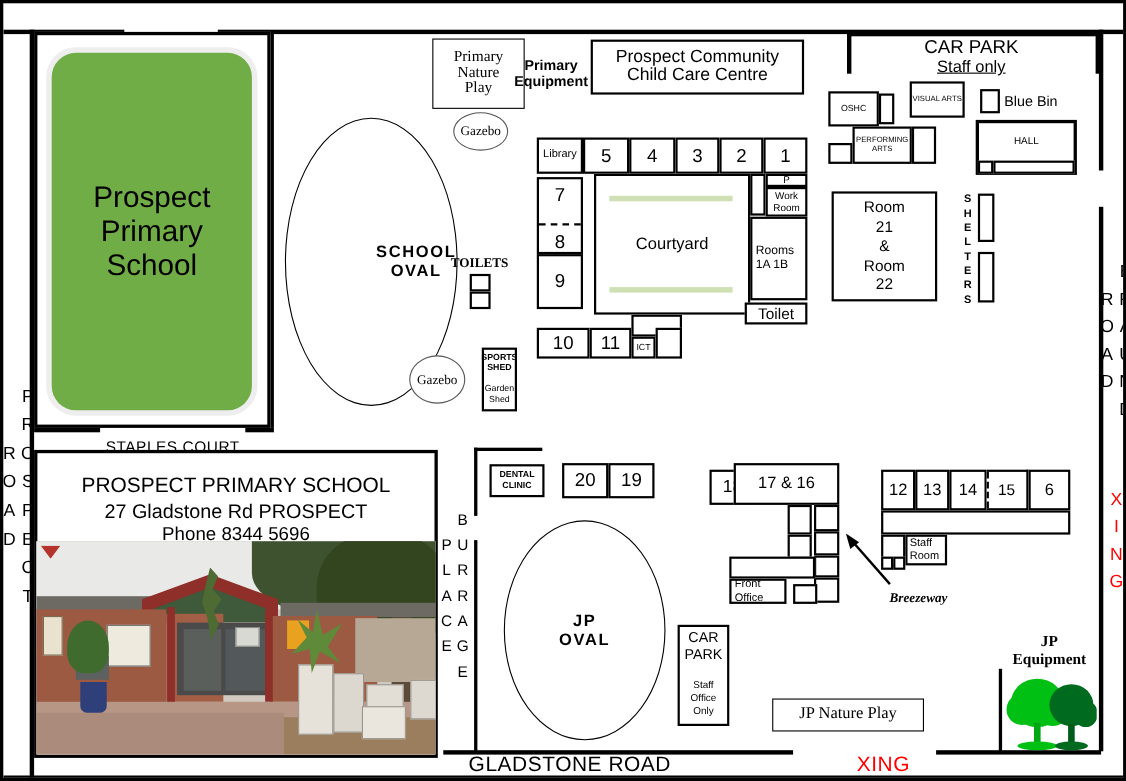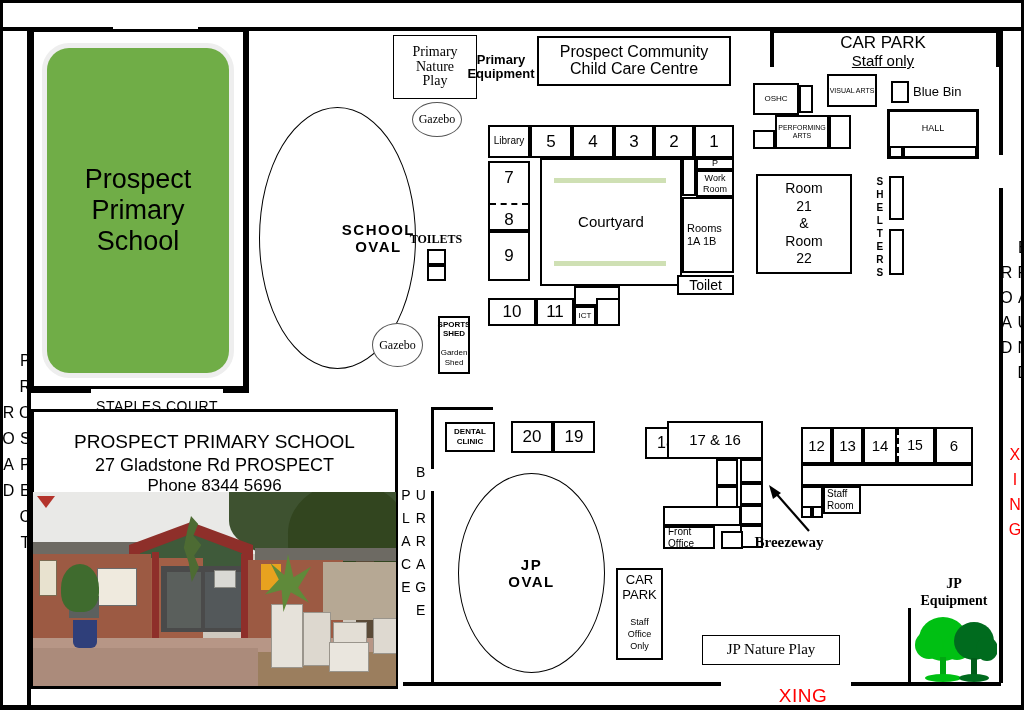--- a/index.html
+++ b/index.html
@@ -43,20 +43,21 @@
   <div class="bx noborder vert" style="left:3px;top:318px;width:20px;height:270px;font-size:16px;letter-spacing:9px;">PROSPECT ROAD</div>
 
   <div class="thickline" style="left:996px;top:24px;width:4px;height:128px;"></div>
   <div class="thickline" style="left:996px;top:185px;width:4px;height:495px;"></div>
   <div class="bx noborder vert" style="left:1000px;top:186px;width:22px;height:250px;font-size:16px;letter-spacing:8px;">BRAUND ROAD</div>
   <div class="bx noborder vert redtxt" style="left:1000px;top:440px;width:22px;height:105px;font-size:16px;letter-spacing:8px;">XING</div>
 
   <div class="thickline" style="left:400px;top:679px;width:318px;height:4px;"></div>
   <div class="thickline" style="left:848px;top:679px;width:150px;height:4px;"></div>
   <div class="thickline" style="left:0px;top:702px;width:1024px;height:5px;"></div>
+  <div class="bx noborder" style="left:405px;top:682px;width:220px;height:22px;font-size:19px;letter-spacing:0.5px;">GLADSTONE ROAD</div>
   <div class="bx noborder redtxt" style="left:755px;top:682px;width:90px;height:22px;font-size:19px;letter-spacing:0.5px;">XING</div>
 
   <div class="bx bx3" style="left:28px;top:26px;width:215px;height:360px;"></div>
   <div class="abs" style="left:44px;top:45px;width:182px;height:325px;background:#70ad47;
               border-radius:22px;box-shadow:0 0 0 5px #eee;"></div>
   <div class="bx noborder" style="left:44px;top:45px;width:182px;height:325px;font-size:27px;line-height:1.15;
               color:#000;padding:0 6px;">
     <span>Prospect Primary School</span>
   </div>
 
@@ -362,21 +363,21 @@
       <div>Front</div>
       <div>Office</div>
     </div>
   </div>
   <div class="bx bx2" style="left:718px;top:528px;width:22px;height:18px;"></div>
 
   <svg class="abs" style="left:764px;top:482px;width:46px;height:48px;" viewBox="0 0 46 48">
     <line x1="42" y1="46" x2="6" y2="5" stroke="#000" stroke-width="2.2"></line>
     <polygon points="2,0 14,8 6,14" fill="#000"></polygon>
   </svg>
-  <div class="bx noborder ser" style="left:744px;top:530px;width:84px;height:20px;font-size:15px;font-weight:bold;">Breezeway</div>
+  <div class="bx noborder ser" style="left:790px;top:530px;width:84px;height:20px;font-size:12px;font-style:italic;font-weight:bold;">Breezeway</div>
 
   <div class="bx bx2" style="left:798px;top:424px;width:31px;height:37px;font-size:15px;">
     <span>12</span>
   </div>
   <div class="bx bx2" style="left:829px;top:424px;width:31px;height:37px;font-size:15px;">
     <span>13</span>
   </div>
   <div class="bx bx2" style="left:860px;top:424px;width:34px;height:37px;font-size:15px;">
     <span>14</span>
   </div>

